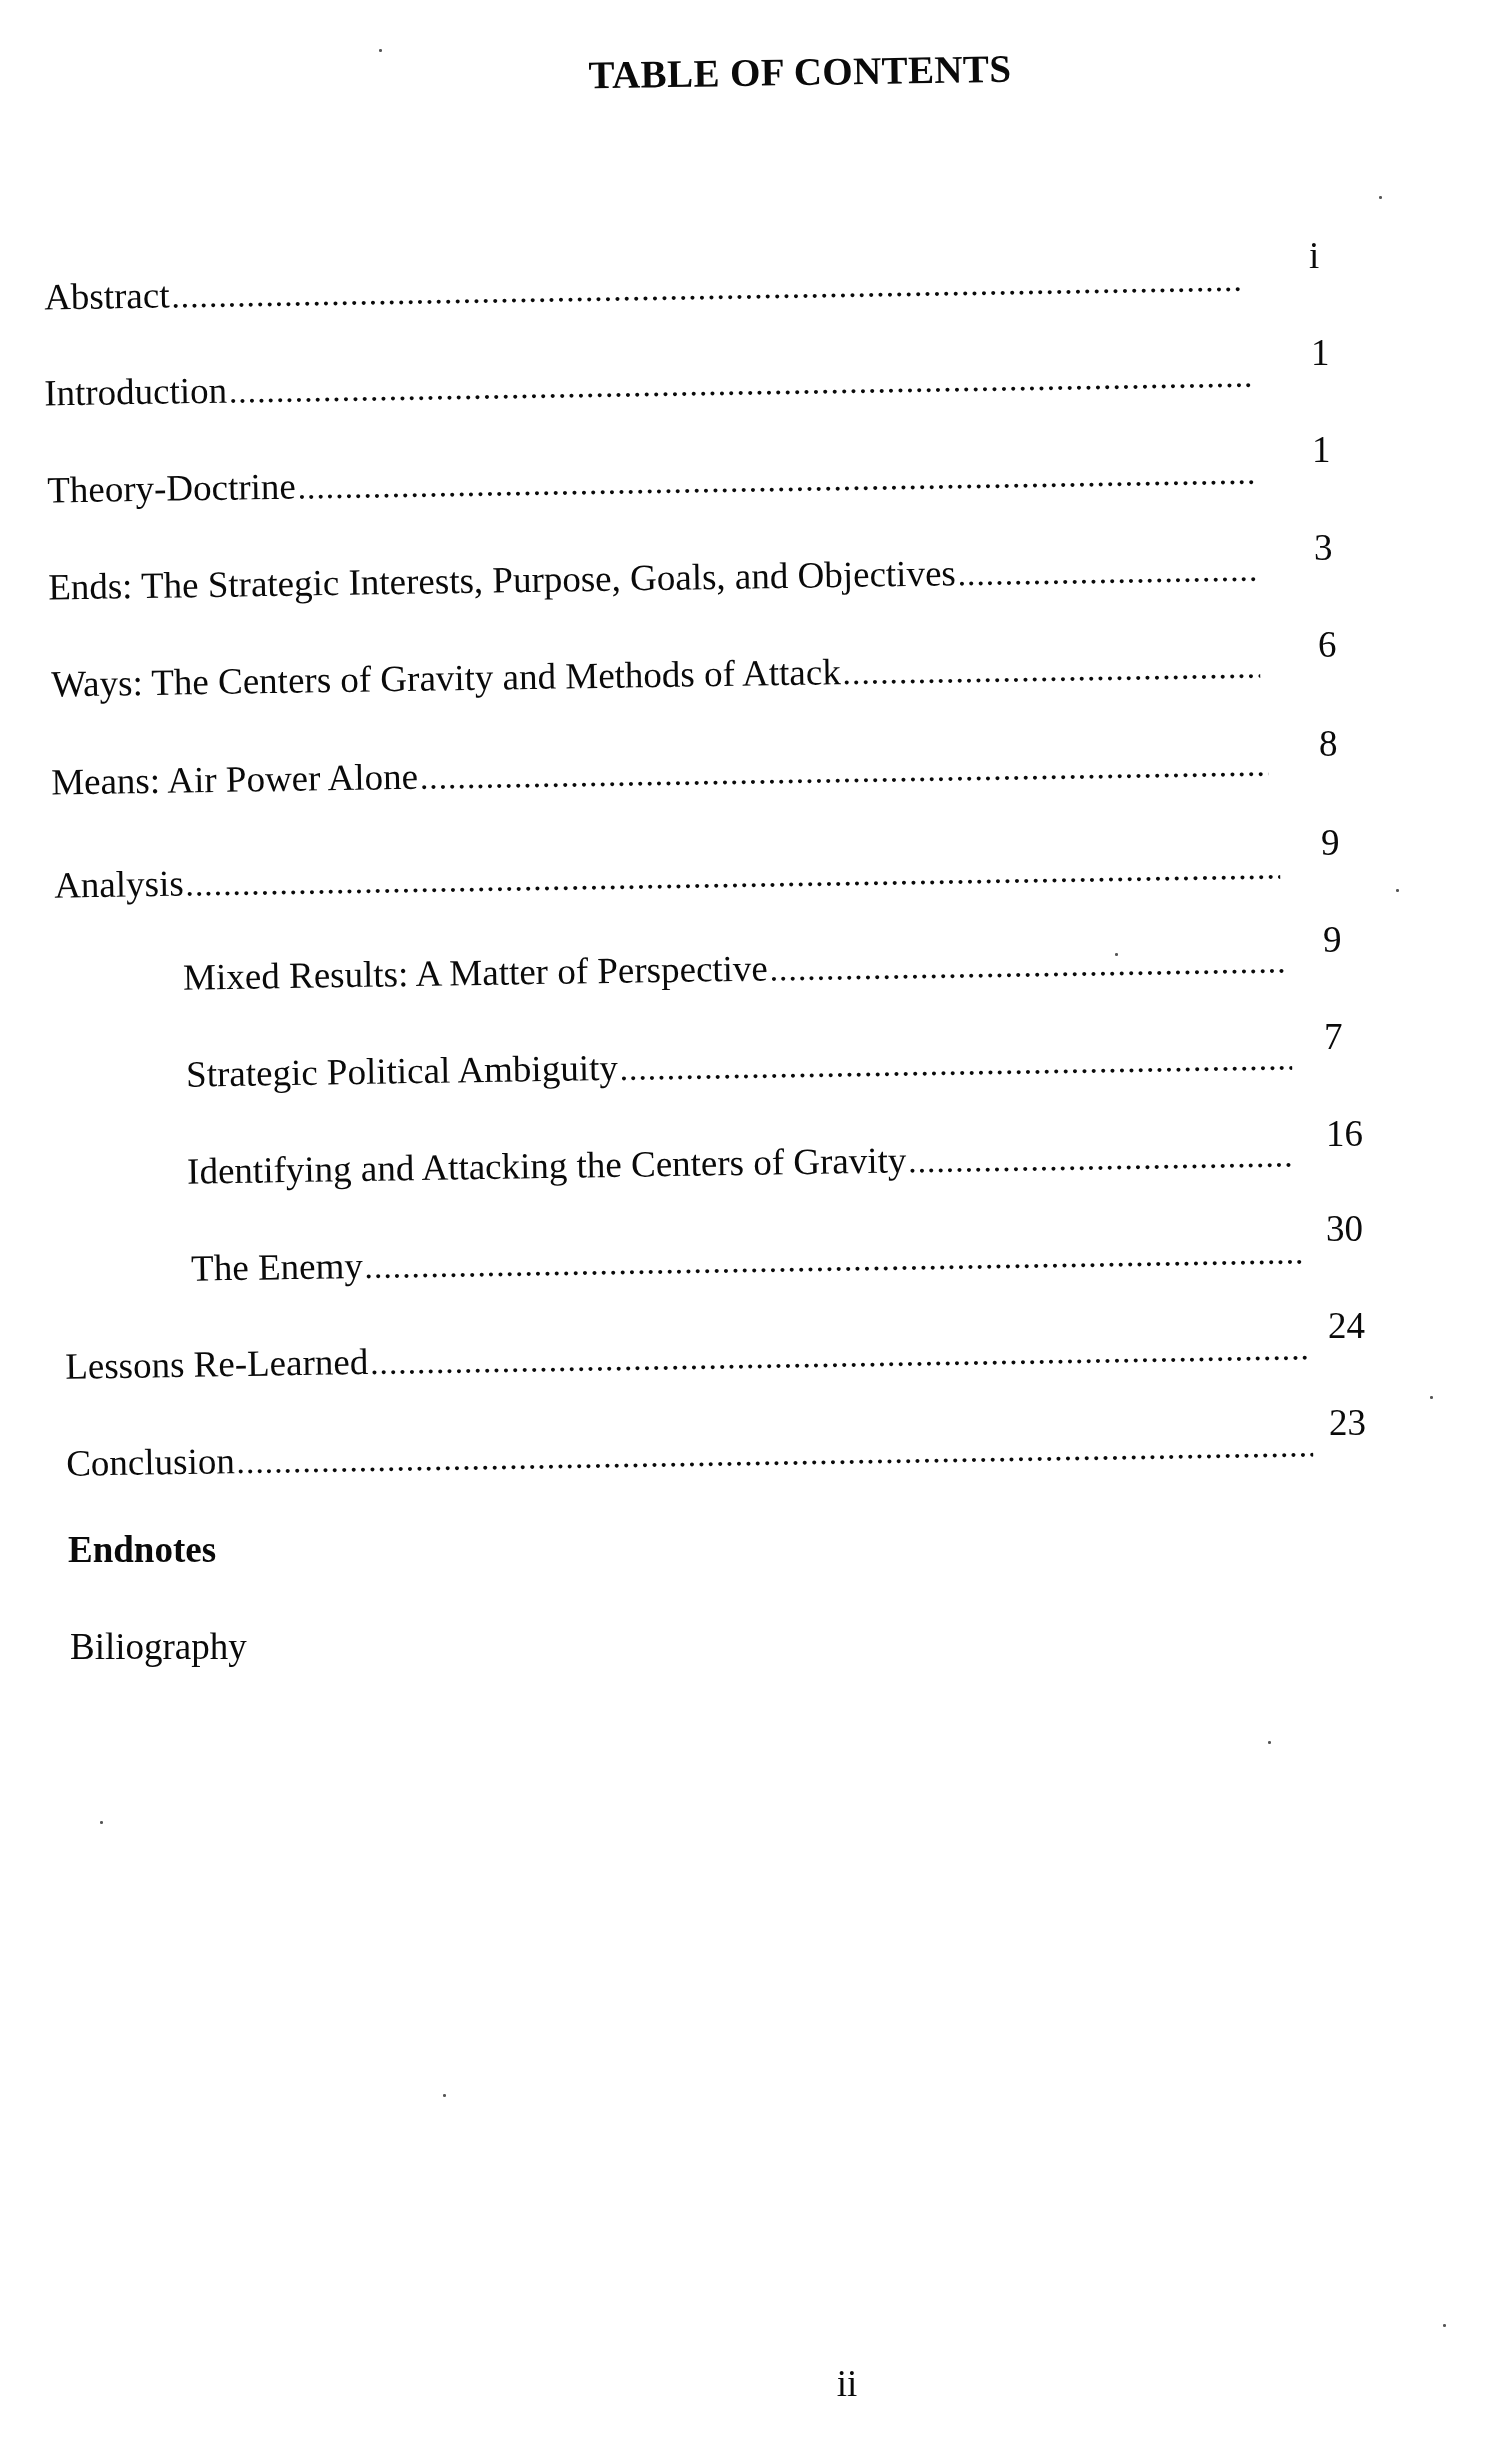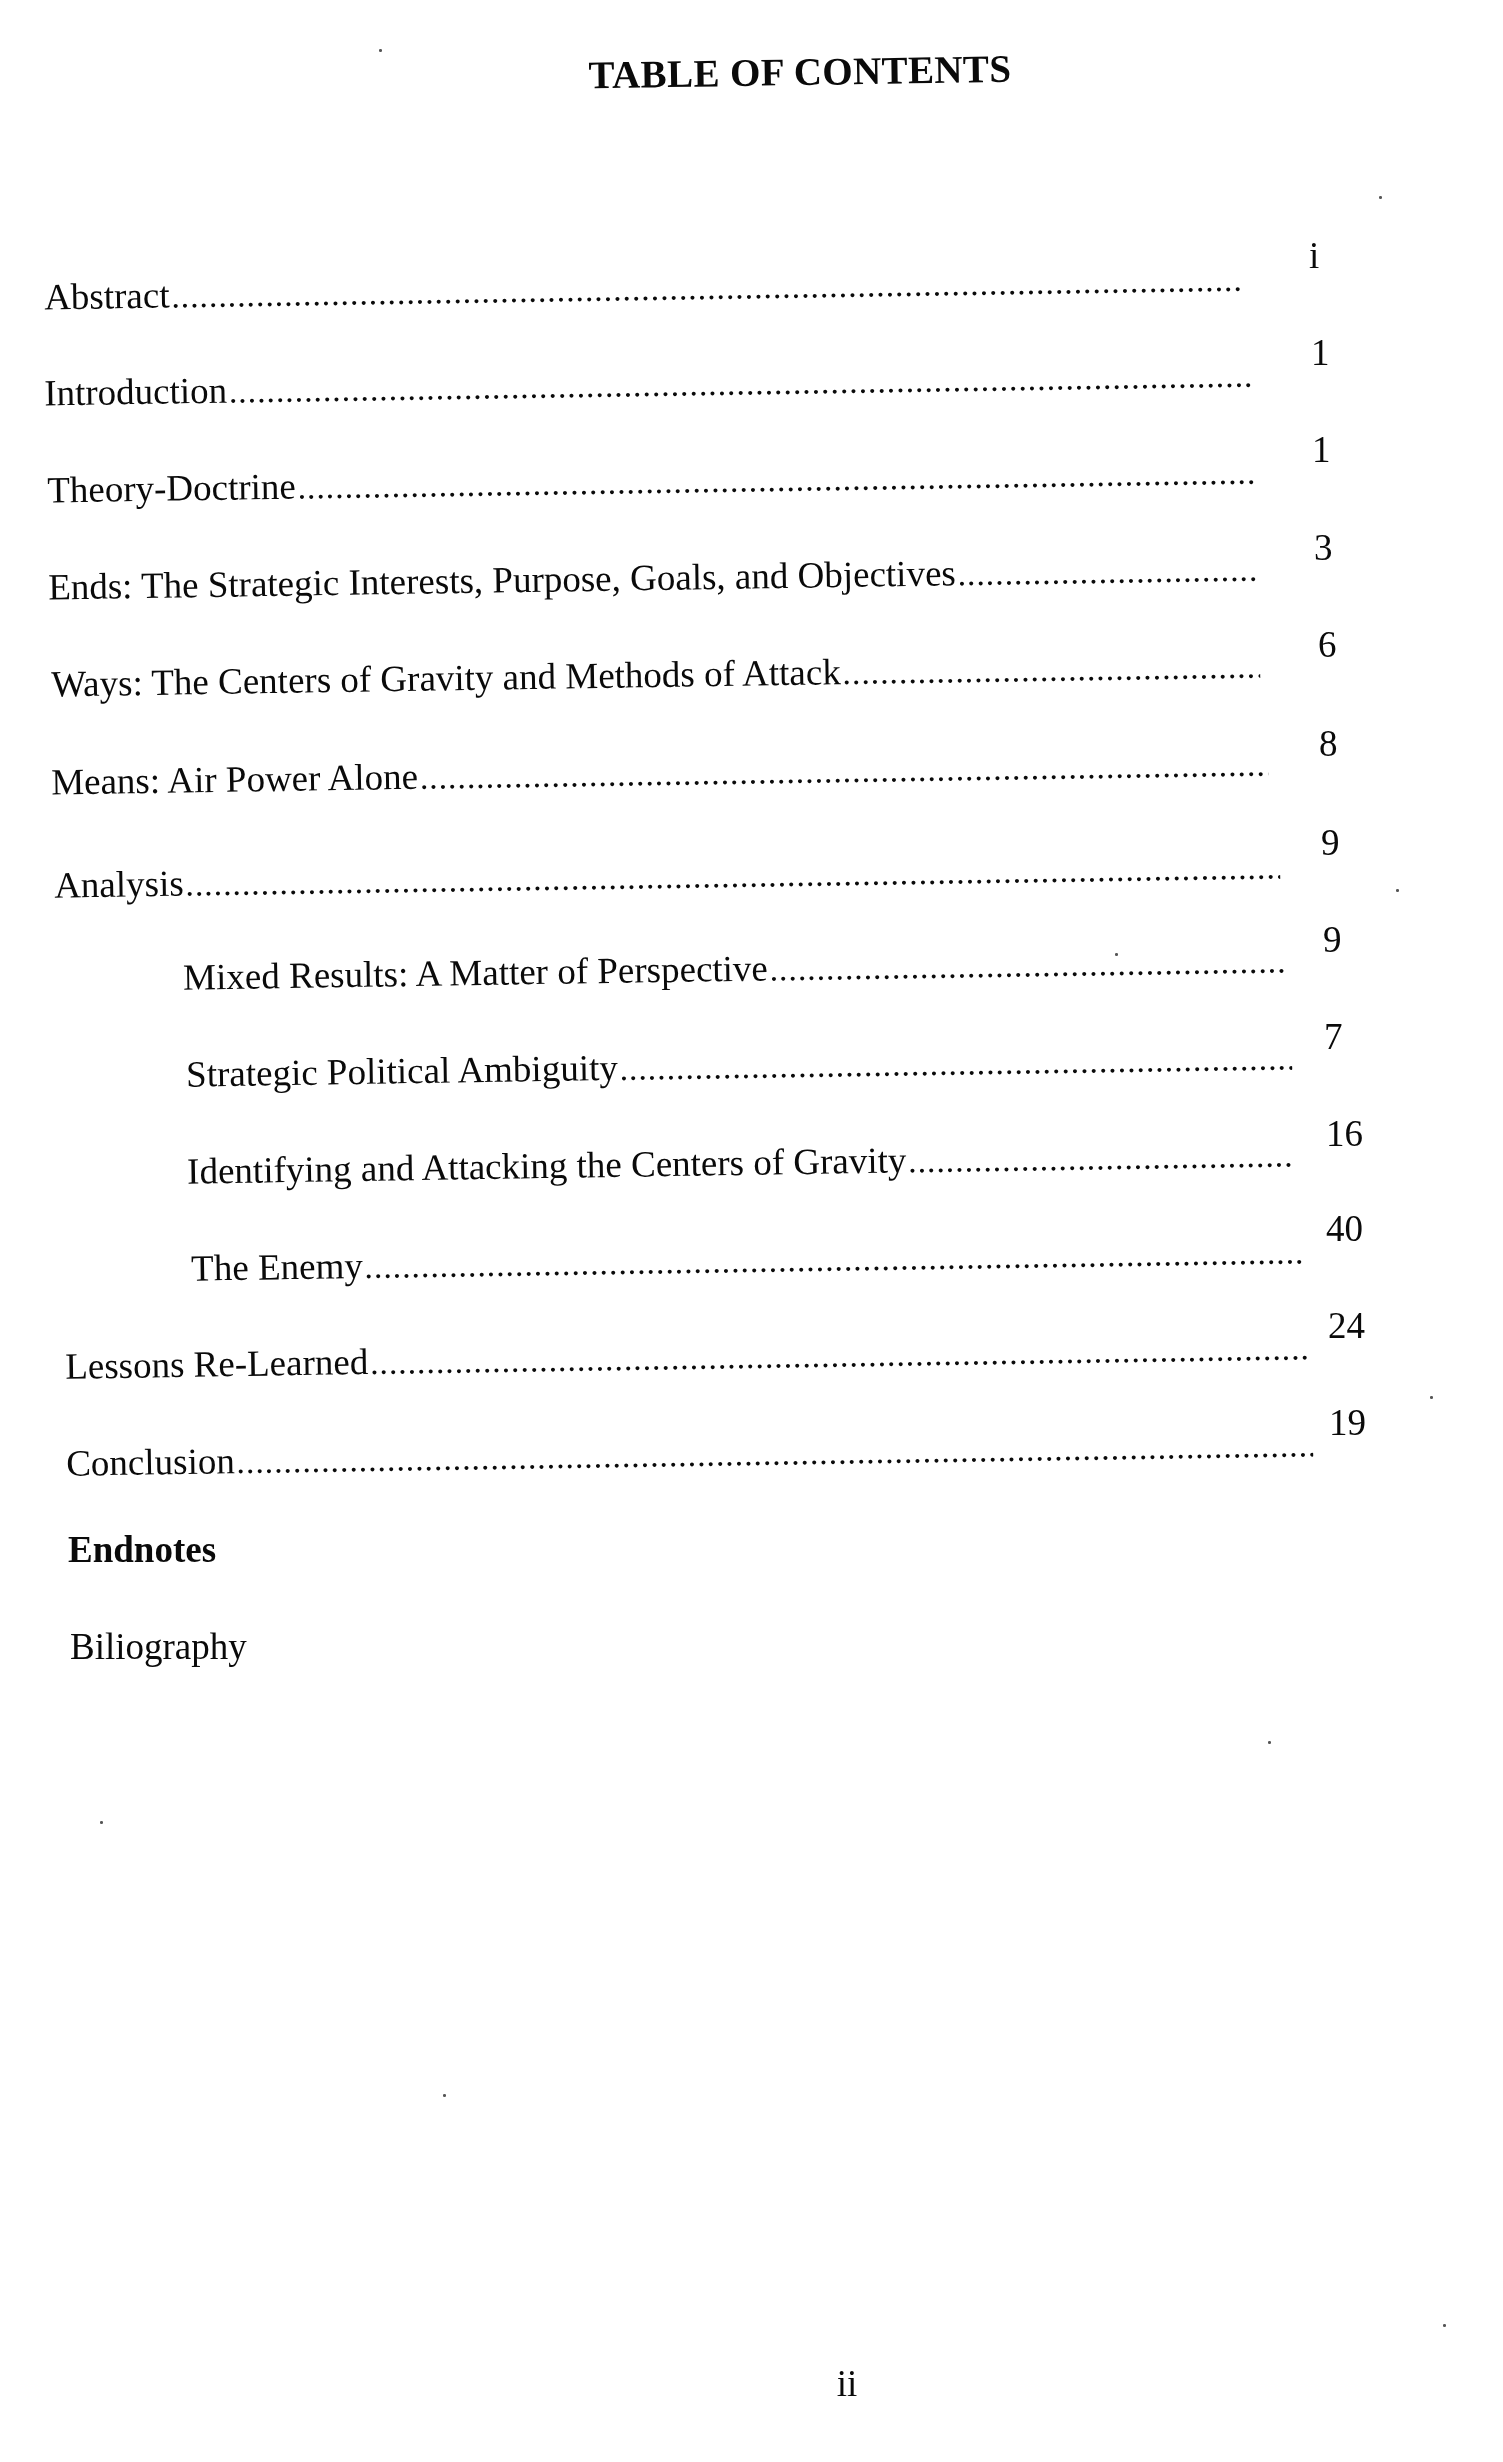--- a/index.html
+++ b/index.html
@@ -100,33 +100,33 @@
   <div class="row" style="top:1130px; left:187px; width:1106px; transform:rotate(-0.9deg);">
     <span class="label">Identifying and Attacking the Centers of Gravity</span>
     <span class="leader"></span>
   </div>
   <div class="page" style="top:1115px; left:1326px;">16</div>
 
   <div class="row" style="top:1227px; left:191px; width:1111px; transform:rotate(-0.9deg);">
     <span class="label">The Enemy</span>
     <span class="leader"></span>
   </div>
-  <div class="page" style="top:1210px; left:1326px;">40</div>
+  <div class="page" style="top:1210px; left:1326px;">30</div>
 
   <div class="row" style="top:1324px; left:65px; width:1243px; transform:rotate(-0.9deg);">
     <span class="label">Lessons Re-Learned</span>
     <span class="leader"></span>
   </div>
   <div class="page" style="top:1307px; left:1328px;">24</div>
 
   <div class="row" style="top:1421px; left:66px; width:1247px; transform:rotate(-0.9deg);">
     <span class="label">Conclusion</span>
     <span class="leader"></span>
   </div>
-  <div class="page" style="top:1404px; left:1329px;">19</div>
+  <div class="page" style="top:1404px; left:1329px;">23</div>
 
   <div class="row" style="top:1517px; left:68px;font-weight:bold;">
     <span class="label">Endnotes</span>
   </div>
 
   <div class="row" style="top:1614px; left:70px;justify-content:flex-end;">
     <span class="label">Biliography</span>
   </div>
 </div>
 

